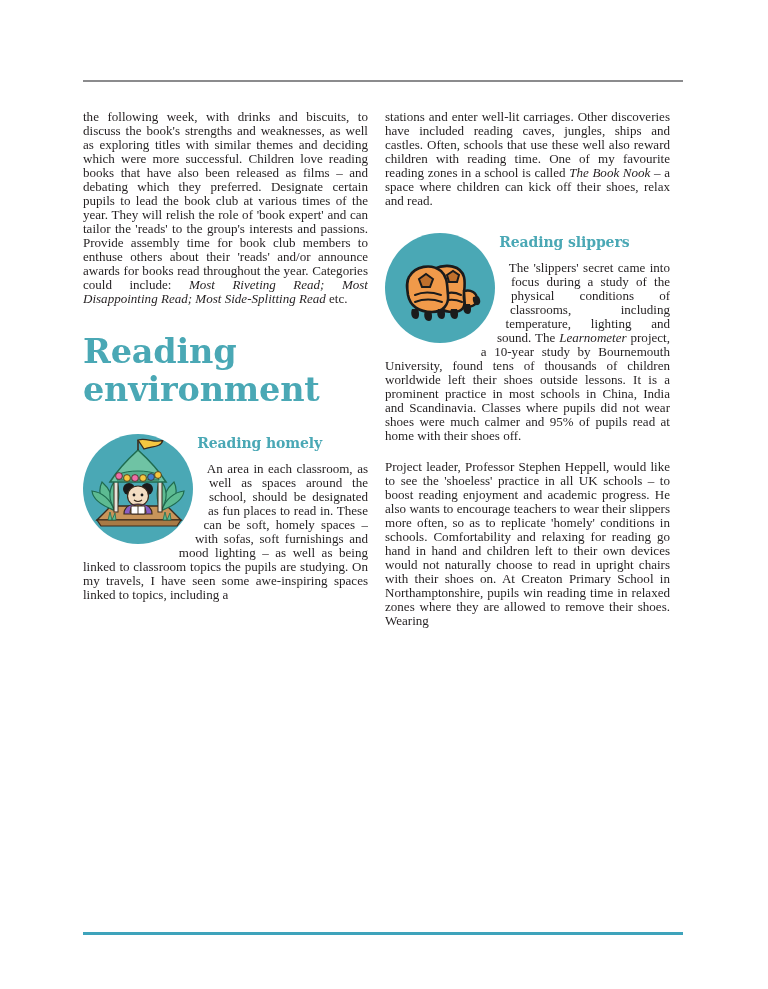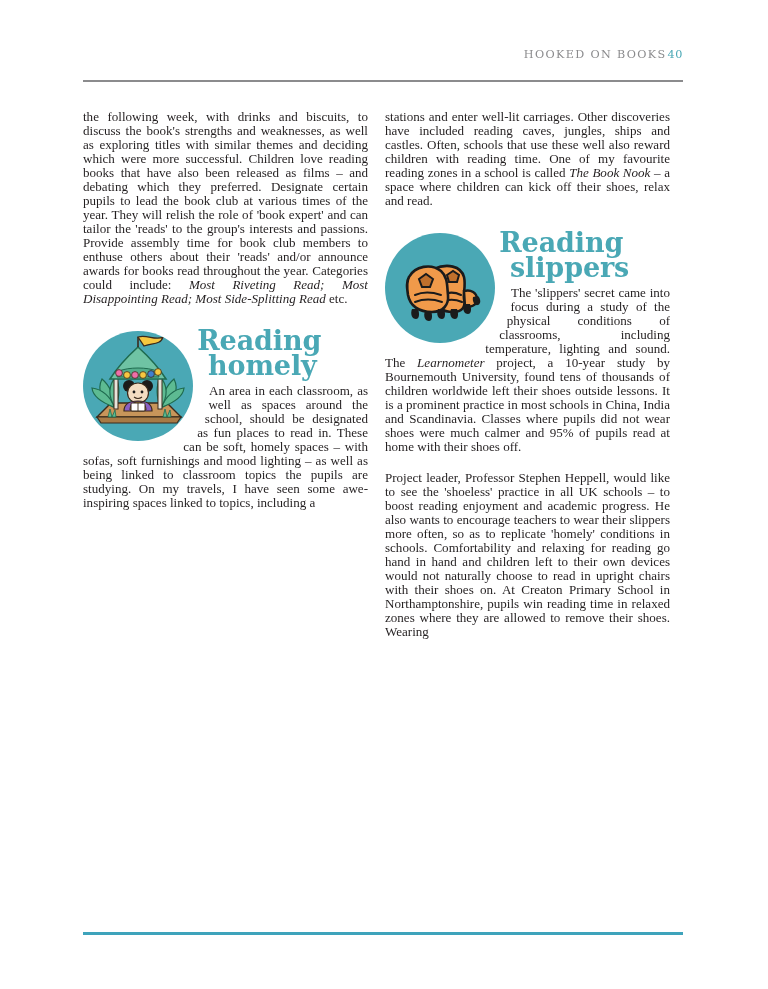--- a/index.html
+++ b/index.html
@@ -115,47 +115,45 @@
     height: 110px;
     border-radius: 50%;
     background: #4aa8b5;
     position: relative;
     overflow: hidden;
   }
   h2.feature-title {
     margin: 0 0 6px 0;
     font-family: "DejaVu Serif", "Liberation Serif", serif;
     font-weight: bold;
-    font-size: 27px;
+    font-size: 14px;
     line-height: 25px;
     color: #4aa8b5;
     letter-spacing: -0.1px;
   }
   .feature .after { clear: both; }
 
   svg { display: block; }
 </style>
 </head>
 <body>
 
 <div class="page">
 
-  <div class="running-head">
-    <span>HOOKED ON BOOKS</span><span class="folio">40</span>
-  </div>
 
   <div class="rule-top"></div>
   <div class="rule-bottom"></div>
 
   <div class="columns">
 
     <div class="col col-left">
 
       <p class="body"><span>the following week, with drinks and biscuits, to discuss the book's strengths and weaknesses, as well as exploring titles with similar themes and deciding which were more successful. Children love reading books that have also been released as films – and debating which they preferred. Designate certain pupils to lead the book club at various times of the year. They will relish the role of 'book expert' and can tailor the 'reads' to the group's interests and passions. Provide assembly time for book club members to enthuse others about their 'reads' and/or announce awards for books read throughout the year. Categories could include: </span><span class="it">Most Riveting Read; Most Disappointing Read; Most Side-Splitting Read</span><span> etc.</span></p>
 
+      <h1 class="section">Reading environment</h1>
 
       <div class="feature">
         <div class="circle-wrap">
           <div class="circle">
             <svg width="110" height="110" viewBox="0 0 110 110" aria-hidden="true">
 
               <path d="M14 86 L28 72 L84 72 L98 86 Z" fill="#c8955a" stroke="#3a2a1c" stroke-width="1.4"></path>
               <path d="M14 86 L98 86 L94 92 L18 92 Z" fill="#a87a45" stroke="#3a2a1c" stroke-width="1.2"></path>
 
               <g fill="#5dbb92" stroke="#1f6b4f" stroke-width="1.2">

